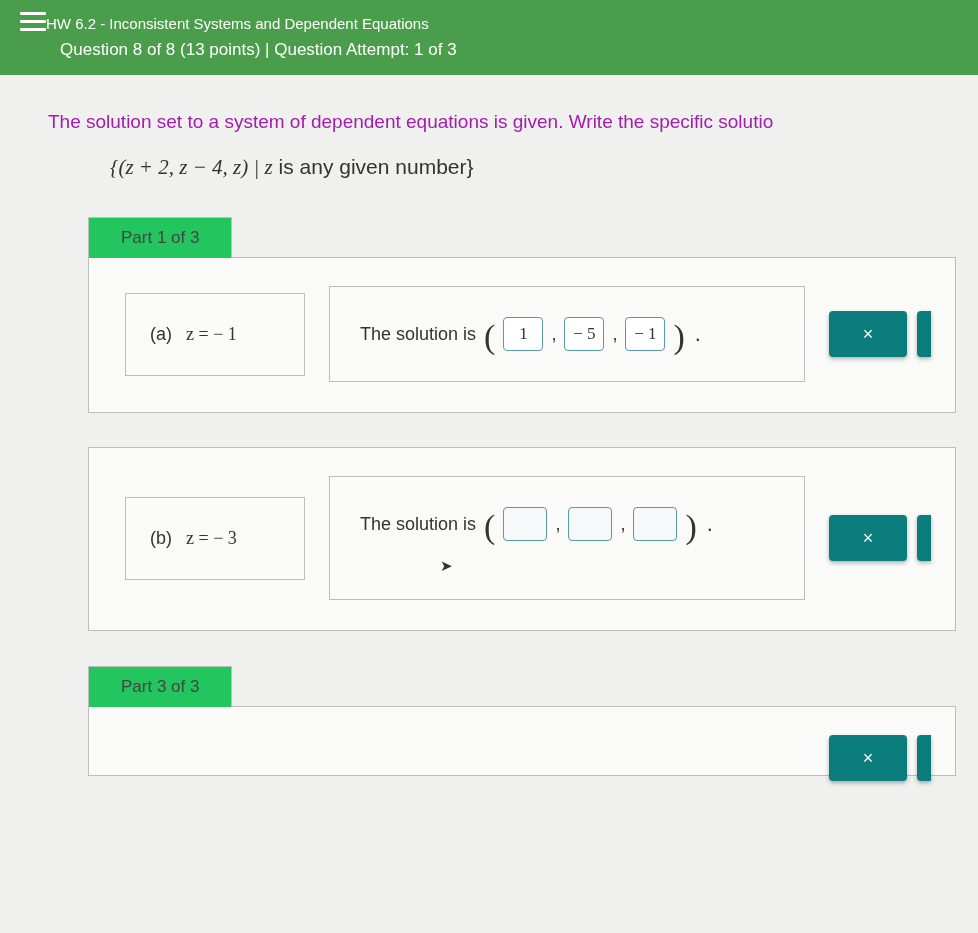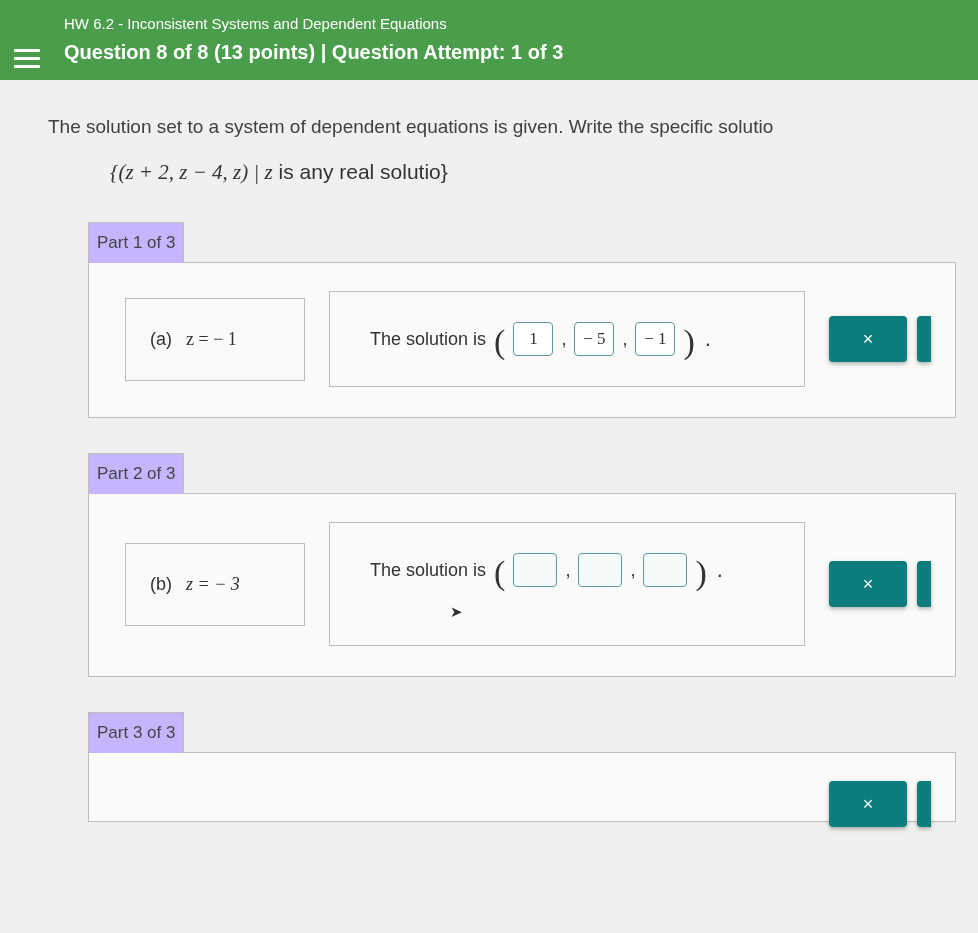--- a/index.html
+++ b/index.html
@@ -7,52 +7,51 @@
       font-family: Arial, sans-serif;
       background: #f0f0ee;
       width: 978px;
       height: 933px;
       overflow: hidden;
       color: #333;
     }
     .header {
       background: #4a9d4a;
       color: white;
-      padding: 12px 14px;
-      display: flex;
-      align-items: flex-end;
-      gap: 24px;
+      padding: 12px 20px;
+      display: flex;
+      align-items: flex-start;
     }
     .menu-icon {
       cursor: pointer;
       display: flex;
       flex-direction: column;
       gap: 5px;
     }
     .menu-icon span {
       display: block;
       width: 26px;
       height: 3px;
       background: white;
       border-radius: 1px;
     }
     .header-text { line-height: 1.6; }
     .hw-title { font-size: 15px; font-weight: 500; }
-    .question-info { font-size: 20px; font-weight: 700; }
+    .question-info { font-size: 17px; font-weight: 400; margin-left: 14px; }
     .content { padding: 36px 22px 20px 48px; }
-    .prompt { font-size: 19px; color: #404040; margin-bottom: 22px; }
+    .prompt { font-size: 19px; color: #a21caf; margin-bottom: 22px; }
     .formula { font-size: 21px; margin-left: 62px; margin-bottom: 36px; }
     .formula .it { font-style: italic; font-family: 'Times New Roman', serif; margin-top: 16px; }
     .part-section { margin-bottom: 34px; margin-left: 40px; }
     .part-tab {
       display: inline-block;
-      background: #c4b5fd;
+      background: #22c55e;
       border: 1px solid #bdbdbd;
       border-bottom: none;
-      padding: 10px 8px;
+      padding: 10px 32px;
       font-size: 17px;
       color: #444;
       position: relative;
       top: 1px;
     }
     .part-body {
       border: 1px solid #bdbdbd;
       background: #fafaf8;
       padding: 28px 24px 30px 36px;
       display: flex;
@@ -65,21 +64,21 @@
       width: 180px;
       display: flex;
       align-items: baseline;
       gap: 14px;
       font-family: 'Times New Roman', serif;
       font-size: 18px;
     }
     .equation-box .lbl { font-family: Arial, sans-serif; }
     .solution-box {
       border: 1px solid #bdbdbd;
-      padding: 30px 40px;
+      padding: 30px 30px;
       flex: 1;
       font-size: 18px;
       font-family: Arial, sans-serif;
       display: flex;
       align-items: center;
       gap: 8px;
     }
     .big-paren { font-family: 'Times New Roman', serif; font-size: 34px; line-height: 0; position: relative; top: 3px; }
     .answer-input {
       display: inline-block;
@@ -139,21 +138,21 @@
   </div>
   <div class="header-text">
     <div class="hw-title">HW 6.2 - Inconsistent Systems and Dependent Equations</div>
     <div class="question-info">Question 8 of 8 (13 points) | Question Attempt: 1 of 3</div>
   </div>
 </div>
 
 <div class="content">
   <div class="prompt">The solution set to a system of dependent equations is given. Write the specific solutio</div>
   <div class="formula">
-    <span class="it">{(z + 2, z − 4, z) | </span><span class="it">z</span><span> is any real solutio}</span>
+    <span class="it">{(z + 2, z − 4, z) | </span><span class="it">z</span><span> is any given number}</span>
   </div>
 
   <div class="part-section">
     <div class="part-tab">Part 1 of 3</div>
     <div class="part-body">
       <div class="equation-box">
         <span class="lbl">(a)</span>
         <span class="it" style="">z = − 1</span>
       </div>
       <div class="solution-box">
@@ -170,25 +169,24 @@
       <div class="action-col">
         <button class="btn-x">
             <span>×</span>
           </button>
         <div class="btn-partial"></div>
       </div>
     </div>
   </div>
 
   <div class="part-section">
-    <div class="part-tab">Part 2 of 3</div>
     <div class="part-body">
       <div class="equation-box">
         <span class="lbl">(b)</span>
-        <span class="it" style="font-style:italic;text-align:center;">z = − 3</span>
+        <span class="it" style="text-align:center;">z = − 3</span>
       </div>
       <div class="solution-box" style="flex-direction:column;align-items:flex-start;gap:10px;">
         <div style="display:flex;align-items:center;gap:8px;">
           <span>The solution is</span>
           <span class="big-paren">(</span>
           <span class="answer-empty"></span>
           <span class="comma">,</span>
           <span class="answer-empty"></span>
           <span class="comma">,</span>
           <span class="answer-empty"></span>

